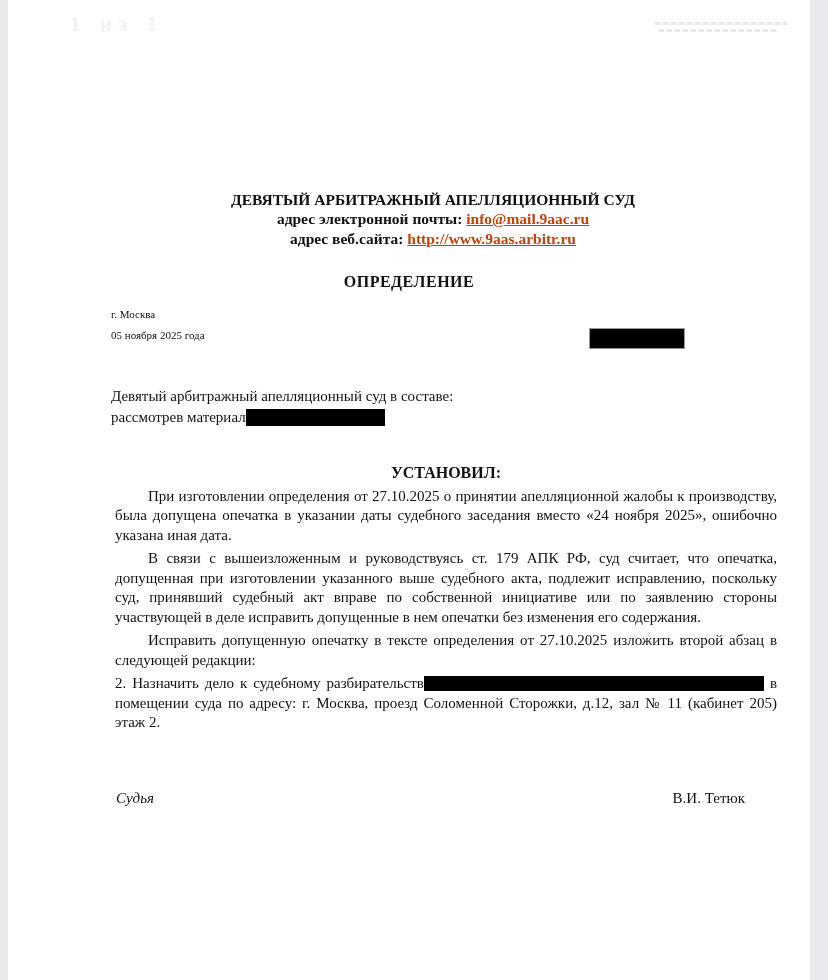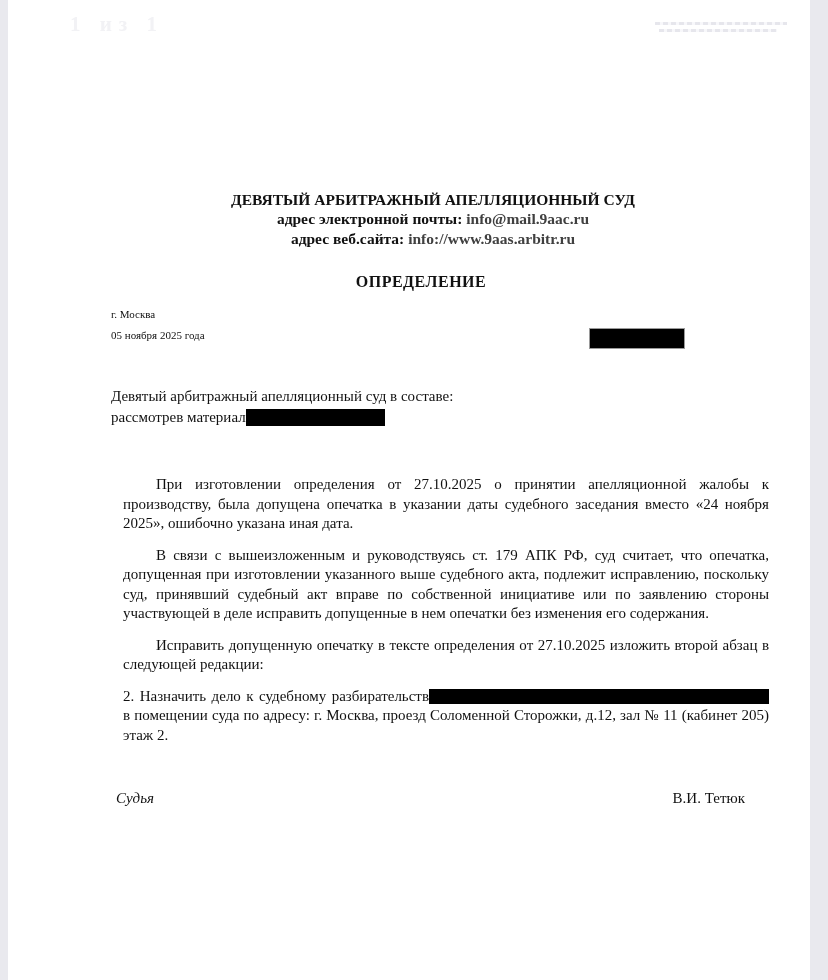--- a/index.html
+++ b/index.html
@@ -34,27 +34,26 @@
   }
   .faint-stamp i:last-child { width: 118px; margin-left: 4px; }
 
   .doc-header {
     position: absolute; left: 0; top: 190px; width: 100%;
     text-align: center;
     font-weight: bold;
     font-size: 15.5px; line-height: 19.3px; margin-left: 24px;
   }
   .doc-header .link {
-    color: #404040; cursor: pointer;
+    color: #c2410c; text-decoration: underline; cursor: pointer;
   }
   .doc-title {
     position: absolute; left: 0; top: 273px; width: 100%;
     text-align: center; font-weight: bold; font-size: 16px;
     letter-spacing: 0.5px;
-    padding-left: 12px;
   }
   .place-date {
     position: absolute; left: 103px; top: 304px;
     font-size: 11px; line-height: 21px;
   }
   .redaction { background: #000; }
   .redaction.abs { position: absolute; }
   .r-date { left: 581px; top: 328px; width: 94px; height: 19px; border: 1px solid #9a9a9a; }
   .composition {
     position: absolute; left: 103px; top: 386px; width: 670px;
@@ -65,21 +64,21 @@
   .r-case { width: 340px; height: 15px; margin-bottom: 0; }
 
   .body-flow {
     position: absolute; left: 103px; top: 463px; width: 670px;
     font-size: 15px; line-height: 19.5px;
   }
   .section-heading {
     text-align: center; font-weight: bold; font-size: 16px;
   }
   .para {
-    margin: 12px; text-align: justify; text-align-last: left;
+    margin: 4px; text-align: justify; text-align-last: left;
   }
   .para.indent { text-indent: 33px; }
 
   .signature-row {
     position: absolute; left: 103px; top: 790px; width: 670px;
     display: flex; justify-content: space-between;
     font-size: 15px;
     padding-right: 36px; box-sizing: border-box;
   }
   .signature-row span:first-child { margin-left: 5px; font-style: italic; }
@@ -92,38 +91,39 @@
   <div class="page-indicator">1 из 1</div>
 
   <div class="faint-stamp">
     <i></i>
     <i></i>
   </div>
 
   <div class="doc-header">
     <div>ДЕВЯТЫЙ АРБИТРАЖНЫЙ АПЕЛЛЯЦИОННЫЙ СУД</div>
     <div><span>адрес электронной почты: </span><a class="link">info@mail.9aac.ru</a></div>
-    <div><span>адрес веб.сайта: </span><a class="link">info://www.9aas.arbitr.ru</a></div>
+    <div><span>адрес веб.сайта: </span><a class="link">http://www.9aas.arbitr.ru</a></div>
   </div>
 
   <div class="doc-title">ОПРЕДЕЛЕНИЕ</div>
 
   <div class="place-date">
     <div>г. Москва</div>
     <div>05 ноября 2025 года</div>
   </div>
 
   <div class="redaction abs r-date"></div>
 
   <div class="composition">
     <div>Девятый арбитражный апелляционный суд в составе:</div>
     <div><span>рассмотрев материал</span><span class="redaction inline r-material"></span></div>
   </div>
 
   <div class="body-flow">
+    <div class="section-heading">УСТАНОВИЛ:</div>
     <p class="para indent">При изготовлении определения от 27.10.2025 о принятии апелляционной жалобы к производству, была допущена опечатка в указании даты судебного заседания вместо «24 ноября 2025», ошибочно указана иная дата.</p>
     <p class="para indent">В связи с вышеизложенным и руководствуясь ст. 179 АПК РФ, суд считает, что опечатка, допущенная при изготовлении указанного выше судебного акта, подлежит исправлению, поскольку суд, принявший судебный акт вправе по собственной инициативе или по заявлению стороны участвующей в деле исправить допущенные в нем опечатки без изменения его содержания.</p>
     <p class="para indent">Исправить допущенную опечатку в тексте определения от 27.10.2025  изложить второй абзац в следующей редакции:</p>
     <p class="para"><span>2. Назначить дело к судебному разбирательств</span><span class="redaction inline r-case"></span><span> в помещении суда по адресу: г. Москва, проезд Соломенной Сторожки, д.12, зал № 11 (кабинет 205) этаж 2.</span></p>
   </div>
 
   <div class="signature-row">
     <span>Судья</span>
     <span>В.И. Тетюк</span>
   </div>

